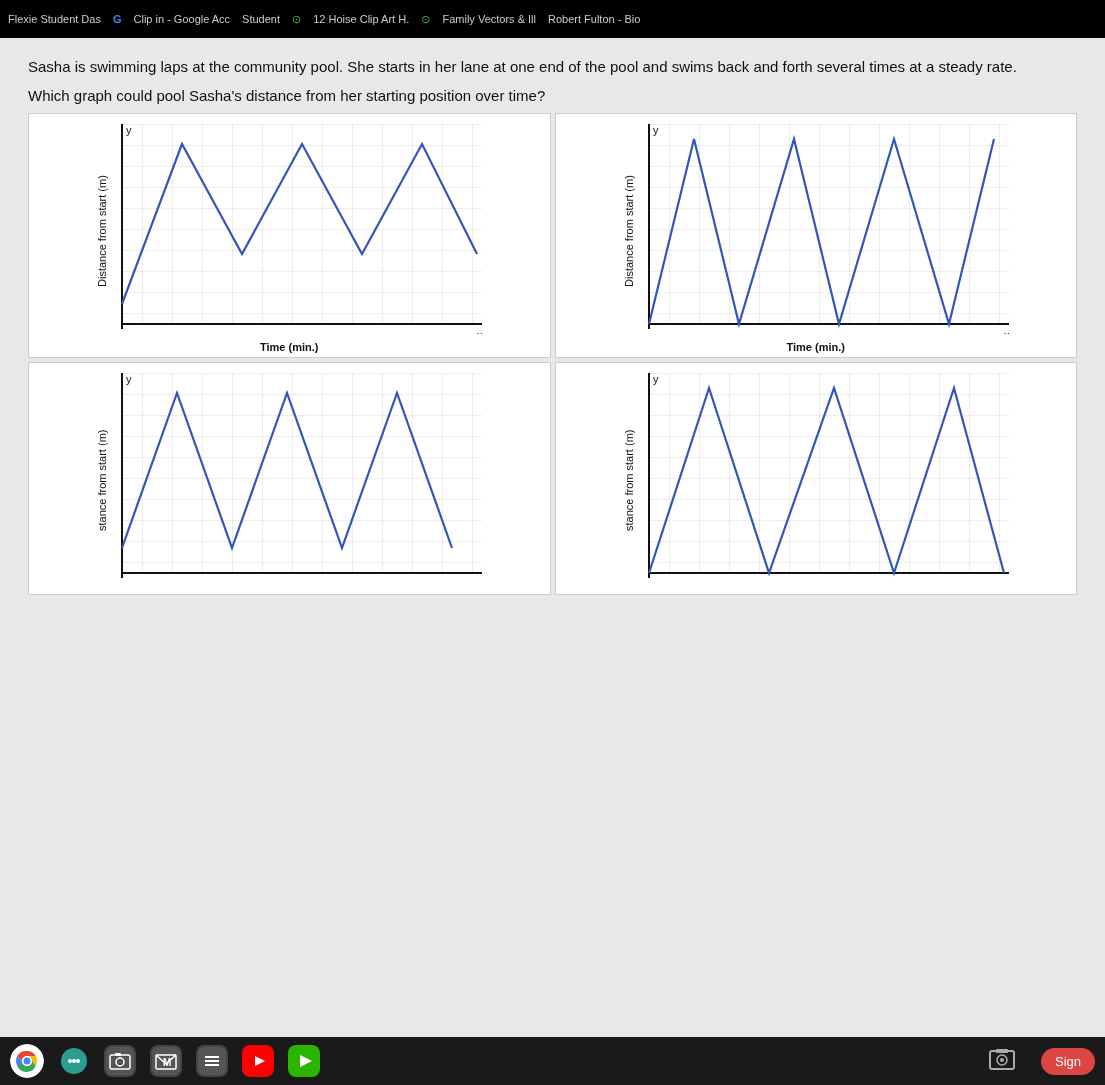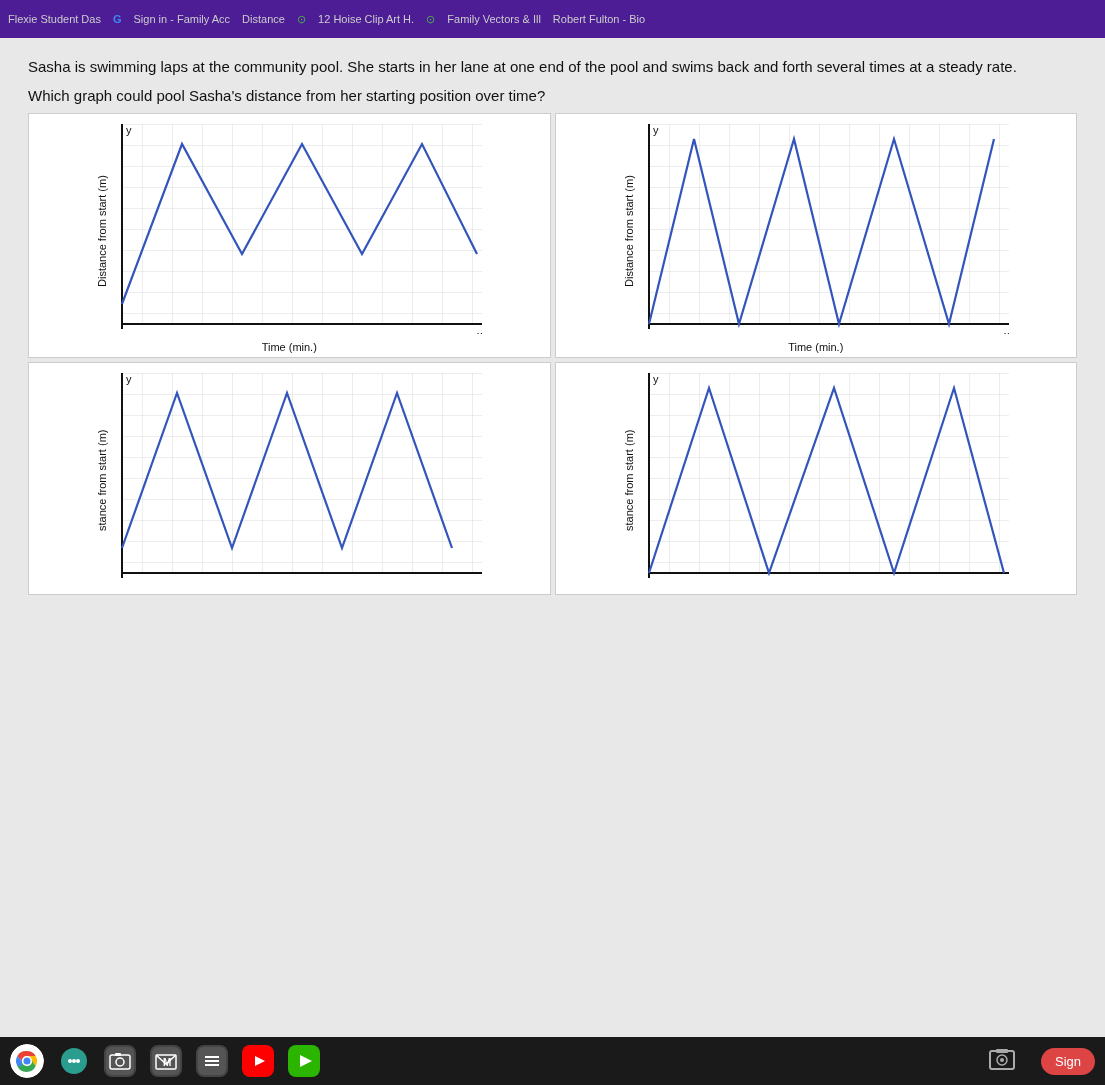--- a/index.html
+++ b/index.html
@@ -6,21 +6,21 @@
 
     body {
       width: 1105px;
       height: 1085px;
       overflow: hidden;
       font-family: Arial, sans-serif;
       background: #b0c4d8;
     }
 
     .browser-bar {
-      background: #4c1d95;
+      background: #000000;
       height: 38px;
       display: flex;
       align-items: center;
       padding: 0 8px;
       gap: 12px;
       font-size: 11px;
       color: #ccc;
     }
 
     .browser-bar span {
@@ -82,20 +82,21 @@
 
     .graph-svg-container {
       position: relative;
     }
 
     .x-label {
       font-size: 11px;
       color: #111;
       text-align: center;
       margin-top: 3px;
+      font-weight: bold;
     }
 
     
     .taskbar {
       background: #1a1a1a;
       height: 48px;
       display: flex;
       align-items: center;
       padding: 0 10px;
       gap: 14px;
@@ -141,22 +142,22 @@
       font-size: 16px;
       color: white;
     }
   </style>
 </head>
 <body>
 
 <div class="browser-bar">
   <span>Flexie Student Das</span>
   <span style="color:#4285f4;font-weight:bold;">G</span>
-  <span>Sign in - Family Acc</span>
-  <span>Distance</span>
+  <span>Clip in - Google Acc</span>
+  <span>Student</span>
   <span style="color:#4caf50;">⊙</span>
   <span>12 Hoise Clip Art H.</span>
   <span style="color:#4caf50;">⊙</span>
   <span>Family Vectors &amp; Ill</span>
   <span>Robert Fulton - Bio</span>
 </div>
 
 <div class="content-area">
   <div class="question-text">
     <p>Sasha is swimming laps at the community pool. She starts in her lane at one end of the pool and swims back and forth several times at a steady rate.</p>

